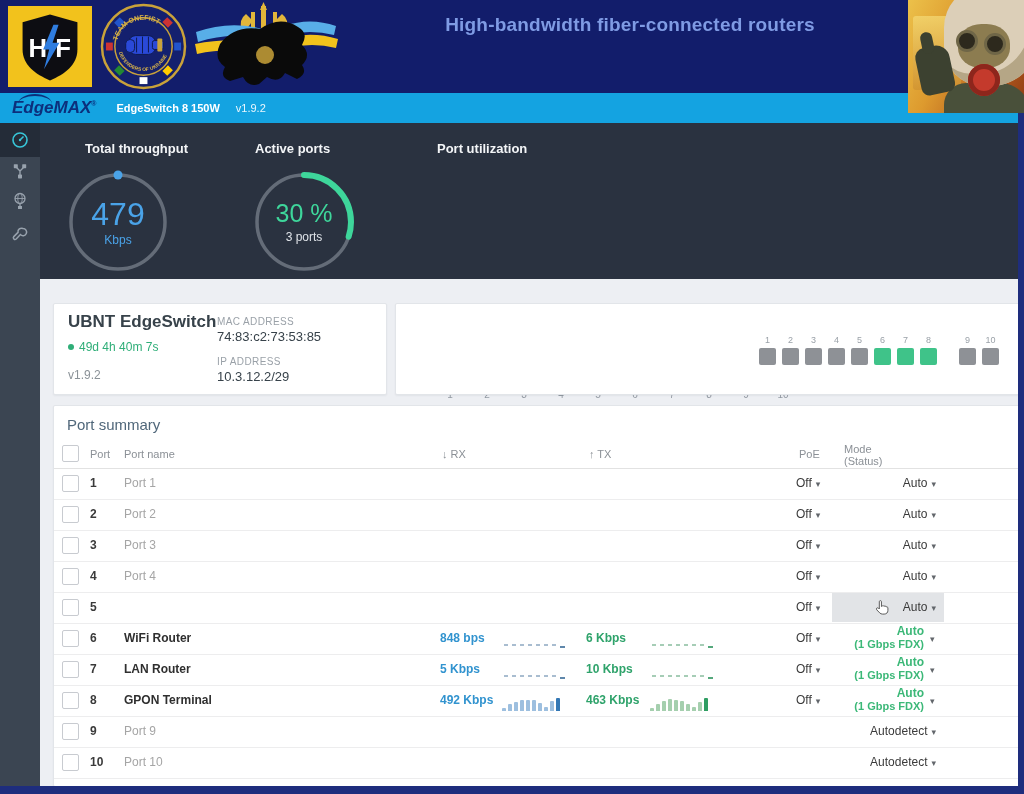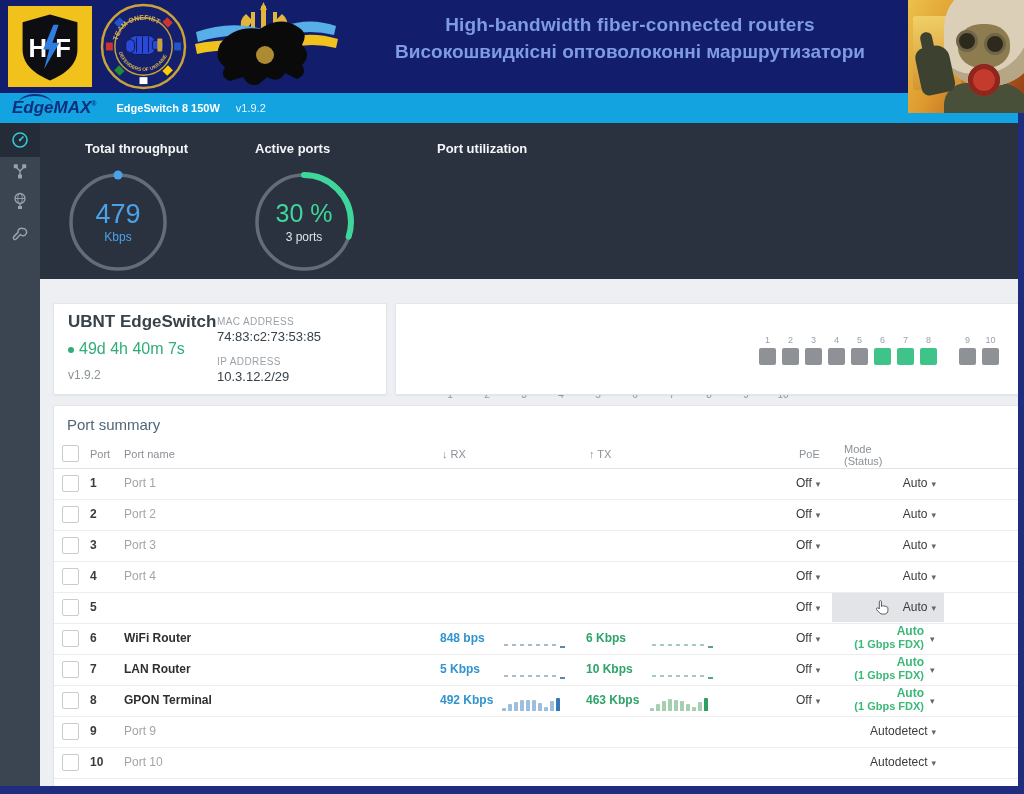--- a/index.html
+++ b/index.html
@@ -46,21 +46,21 @@
   .model{color:#ffffff;font-size:11px;font-weight:bold;margin-left:20px;}
   .ver{color:#eaf7fd;font-size:11px;margin-left:16px;}
 
   
   .dash{position:absolute;left:0;top:123px;width:1024px;height:156px;background:#2a3240;}
   .dlabel{position:absolute;color:#f3f5f7;font-size:13px;font-weight:bold;}
   .gauge{position:absolute;width:104px;height:104px;}
   .gauge svg{position:absolute;left:0;top:0;}
   .gv{position:absolute;left:0;top:0;width:104px;height:104px;display:flex;flex-direction:column;
     align-items:center;justify-content:center;line-height:1.1;}
-  .g-num{font-size:27px;color:#4aa3e8;}
+  .g-num{font-size:32px;color:#4aa3e8;}
   .g-unit{font-size:12px;color:#4aa3e8;margin-top:2px;}
   .g-pct{font-size:25px;color:#3ed69b;}
   .g-sub{font-size:12px;color:#dfe3e8;margin-top:3px;}
   .util{position:absolute;left:436px;top:259px;display:flex;gap:9px;}
   .ucell{width:28px;text-align:center;}
   .ubar{height:2px;background:#3e9c82;border-radius:1px;}
   .unum{font-size:10px;color:#939aa3;margin-top:5px;}
 
   
   .sidebar{position:absolute;left:0;top:123px;width:40px;height:663px;background:#3b4552;}
@@ -69,21 +69,21 @@
   .snav-item.active{background:#242c38;color:#38c6d8;}
   .i1{top:0;height:34px}.i2{top:34px;height:28px}.i3{top:64px;height:28px}.i4{top:98px;height:28px}
 
   
   .card{position:absolute;background:#fff;border:1px solid #e2e5e9;border-radius:2px;
     box-shadow:0 1px 2px rgba(40,50,60,.06);}
   #devcard{left:53px;top:303px;width:332px;height:90px;}
   #portcard{left:395px;top:303px;width:623px;height:90px;}
   .abs{position:absolute;}
   .dname{left:14px;top:8px;font-size:17px;color:#37424a;font-weight:bold;}
-  .uptime{left:14px;top:36px;font-size:16px;color:#2fae78;}
+  .uptime{left:14px;top:36px;font-size:12px;color:#2fae78;}
   .udot{display:inline-block;width:6px;height:6px;border-radius:50%;background:#2fae78;margin-right:5px;vertical-align:1px;}
   .dver{left:14px;top:64px;font-size:12px;color:#8b9298;}
   .klabel{font-size:10px;color:#9aa1a8;letter-spacing:.4px;}
   .kval{font-size:13px;color:#37424a;}
   .sqwrap{position:absolute;right:20px;top:31px;display:flex;gap:6px;}
   .sqgap{width:10px;}
   .pcol{display:flex;flex-direction:column;align-items:center;gap:3px;}
   .pn{font-size:9px;color:#9aa1a8;}
   .psq{width:17px;height:17px;border-radius:2px;background:#8e9196;}
   .psq.on{background:#3fc389;}
@@ -194,21 +194,20 @@
         <path d="M8 30 Q42 18 74 27 L73 37 Q42 30 10 40 Z" fill="#58aee8"></path>
         <path d="M7 42 Q42 35 72 41 L70 51 Q40 45 9 52 Z" fill="#f2c21c"></path>
         <path d="M96 24 Q122 15 148 24 L146 33 Q122 27 98 33 Z" fill="#58aee8"></path>
         <path d="M98 36 Q124 29 150 37 L148 46 Q124 40 100 46 Z" fill="#f2c21c"></path>
         <path d="M32 42 Q46 23 72 27 Q92 13 110 25 Q121 31 114 43 Q124 53 114 63 Q120 72 109 77 L97 71 Q91 82 79 75 L71 82 Q61 86 55 75 L42 79 Q31 75 37 65 Q25 57 32 42 Z" fill="#0a0a0a"></path>
         <circle cx="77" cy="53" r="9" fill="#c9a23a" opacity="0.85"></circle>
       </svg>
     </div>
     <div class="banner-title">
       <div class="bt1">High-bandwidth fiber-connected routers</div>
-      <div class="bt2">Високошвидкісні оптоволоконні маршрутизатори</div>
     </div>
   </div>
 
   <div class="appbar">
     <span class="brand"><span>EdgeMAX</span><sup>®</sup></span>
     <span class="model">EdgeSwitch 8 150W</span>
     <span class="ver">v1.9.2</span>
   </div>
 
   <div class="photo">

